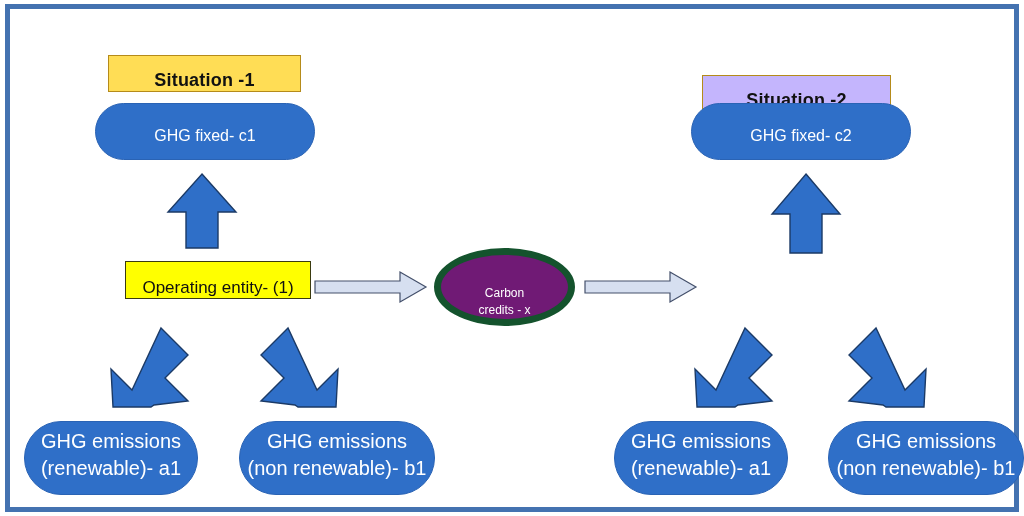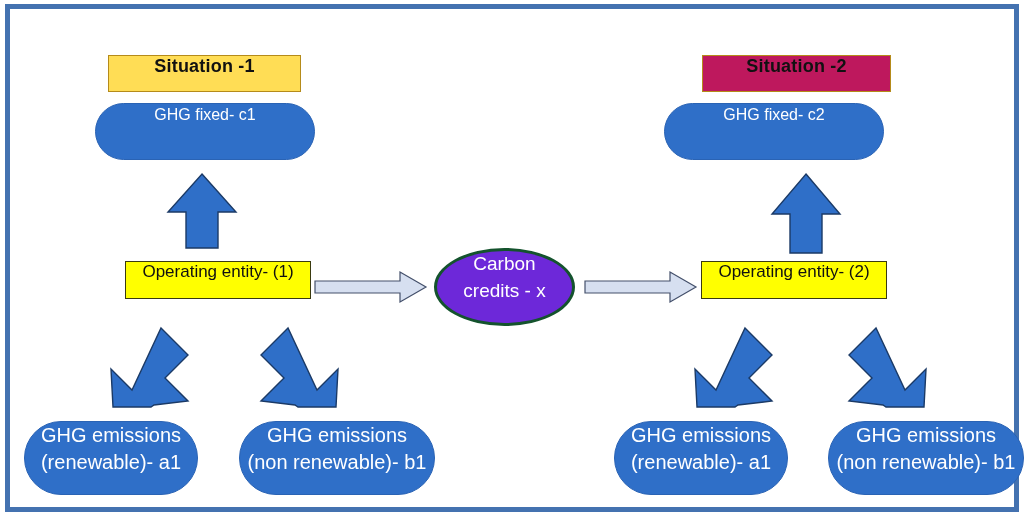--- a/index.html
+++ b/index.html
@@ -25,64 +25,64 @@
     width: 1014px;
     height: 508px;
     border: 5px solid #4472b0;
     box-sizing: border-box;
     background: #ffffff;
   }
   .node {
     position: absolute;
     box-sizing: border-box;
     display: flex;
-    align-items: flex-start;
+    align-items: flex-end;
     justify-content: center;
     text-align: center;
   }
 
   
   .situation {
     background: #ffdd55;
     border: 1px solid #b58b1a;
     color: #111111;
     font-weight: bold;
     font-size: 18px;
     letter-spacing: .2px;
   }
-  .situation.alt { background: #be185d; }
+  .situation.alt { background: #c4b5fd; margin-top: 20px; }
 
   
   .entity {
     background: #ffff00;
     border: 1.5px solid #3a3a10;
     color: #101010;
     font-size: 17px;
     font-weight: 500;
   }
 
   
   .pill {
     background: #2f6fc8;
     border: 1px solid #2a63b4;
     border-radius: 40px;
     color: #ffffff;
     font-size: 16px;
     line-height: 1.35;
-    padding: 0 8px;
+    padding: 12px 8px;
   }
   .pill.two-line { font-size: 20px; }
 
   
   .ellipse {
-    background: #6d28d9;
-    border: 3px solid #14532d;
+    background: #701a75;
+    border: 7px solid #14532d;
     border-radius: 50%;
     color: #ffffff;
-    font-size: 19px;
+    font-size: 12px;
     line-height: 1.4;
   }
 
   .lines { display: block; }
   .lines span { display: block; white-space: nowrap; }
 
   
   .arrow-svg { position: absolute; overflow: visible; }
   .blk { fill: #2f6fc8; stroke: #1b3a66; stroke-width: 1.4; }
   .pale { fill: #d6dff0; stroke: #44506b; stroke-width: 1.2; }
@@ -143,31 +143,28 @@
     </div>
 
     <svg class="arrow-svg" style="left:574px; top:262px;" width="113" height="32" viewBox="0 0 113 32">
       <polygon class="pale" points="1,10 86,10 86,1 112,16 86,31 86,22 1,22"></polygon>
     </svg>
 
     <div class="node situation alt" style="left:692px; top:46px; width:189px; height:37px;">
       <span>Situation -2</span>
     </div>
 
-    <div class="node pill" style="left:654px; top:94px; width:220px; height:57px;">
+    <div class="node pill" style="left:681px; top:94px; width:220px; height:57px;">
       <span>GHG fixed- c2</span>
     </div>
 
     <svg class="arrow-svg" style="left:760px; top:163px;" width="72" height="83" viewBox="0 0 72 83">
       <polygon class="blk" points="36,2 70,42 52,42 52,81 20,81 20,42 2,42"></polygon>
     </svg>
 
-    <div class="node entity" style="left:691px; top:252px; width:186px; height:38px;">
-      <span>Operating entity- (2)</span>
-    </div>
 
     <svg class="arrow-svg" style="left:673px; top:316px;" width="92" height="84" viewBox="0 0 92 84">
       <polygon class="blk" points="62,3 89,30 66,53 89,76 55,80 52,82 14,82 12,44 33,65"></polygon>
     </svg>
 
     <svg class="arrow-svg" style="left:836px; top:316px;" width="92" height="84" viewBox="0 0 92 84">
       <polygon class="blk" points="30,3 3,30 26,53 3,76 37,80 40,82 78,82 80,44 59,65"></polygon>
     </svg>
 
     <div class="node pill two-line" style="left:604px; top:412px; width:174px; height:74px;">

